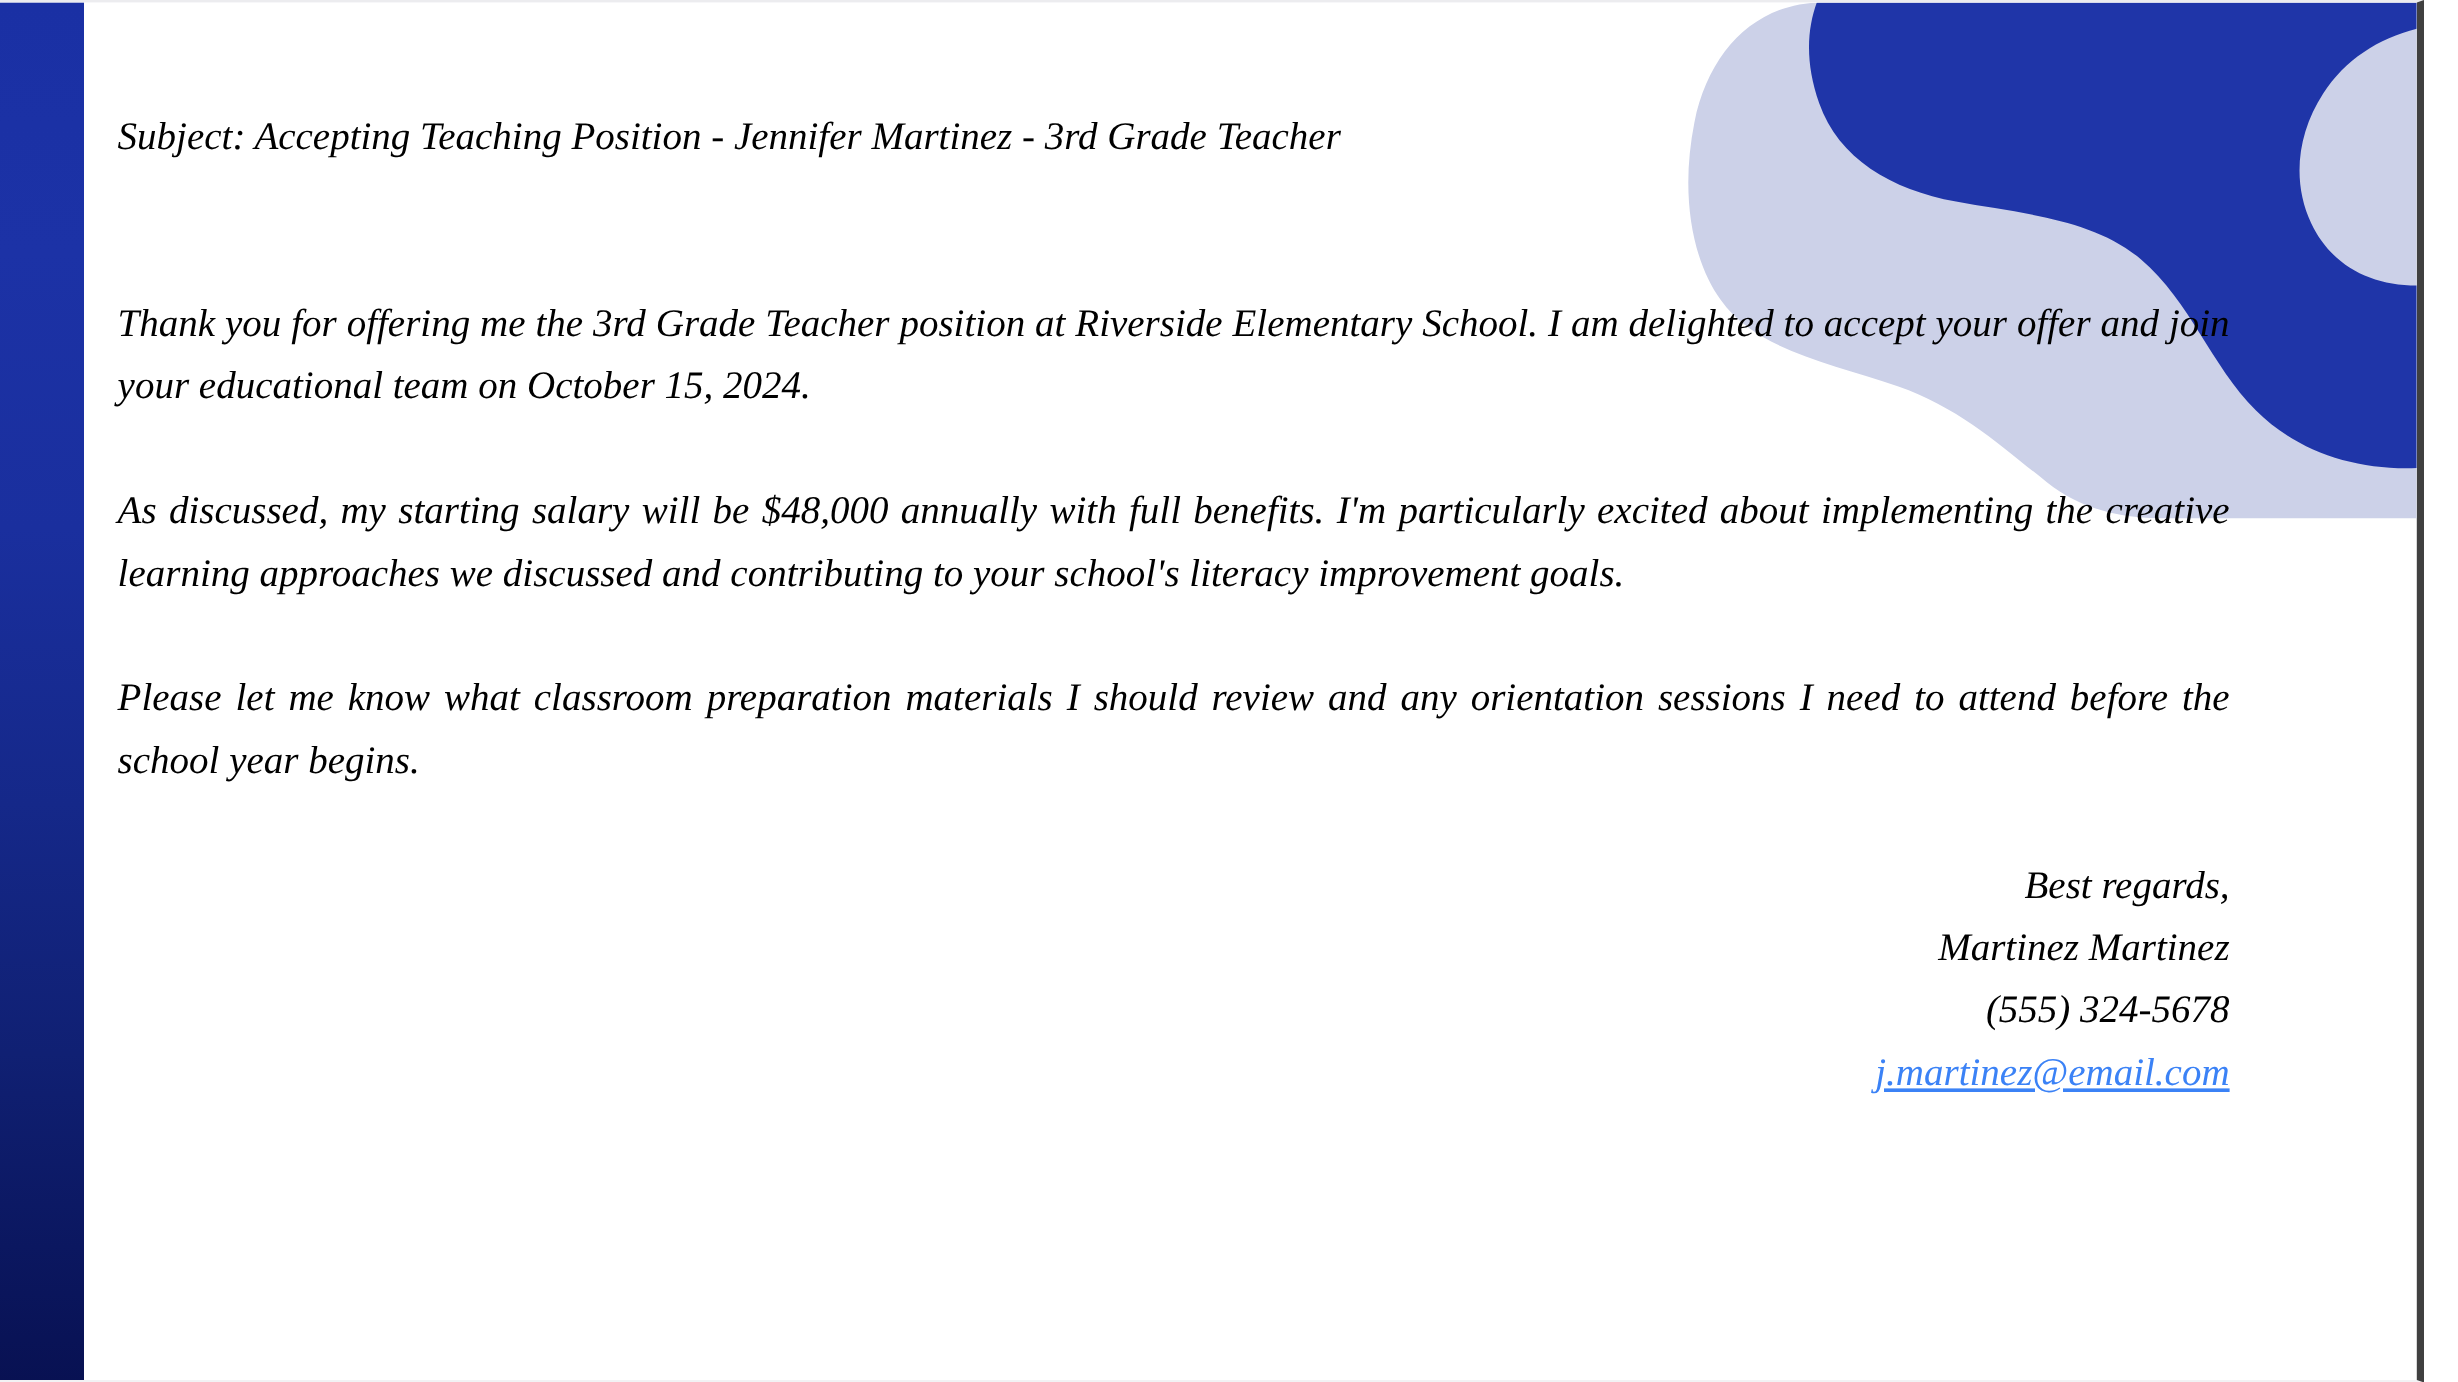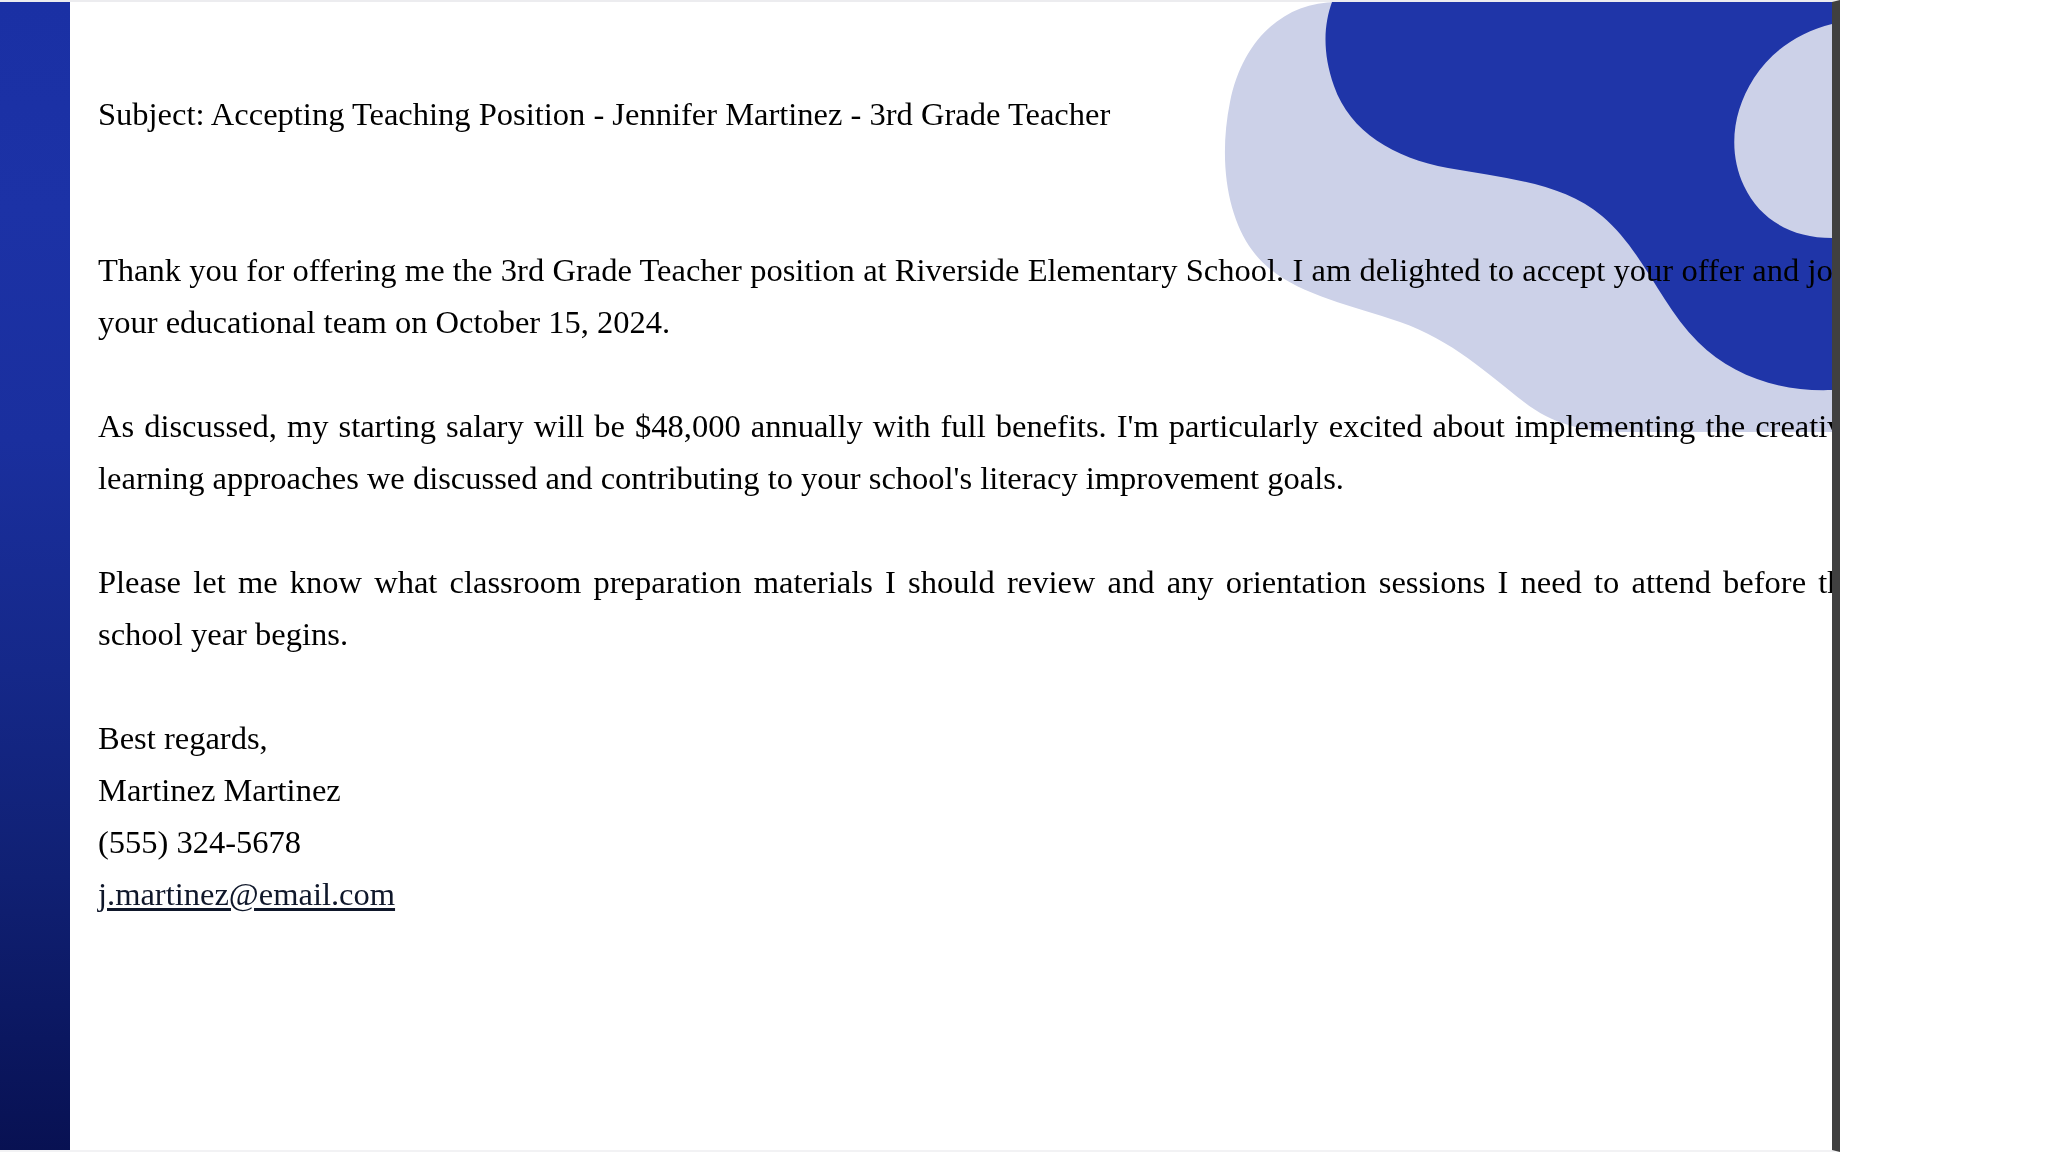--- a/index.html
+++ b/index.html
@@ -10,28 +10,29 @@
   body {
     width: 2048px;
     height: 1152px;
     background: #ffffff;
     font-family: "Liberation Serif", "DejaVu Serif", serif;
     overflow: hidden;
   }
 
   #page {
     position: relative;
-    width: 1840px;
+    width: 2020px;
     height: 1152px;
     background: #ffffff;
     box-sizing: border-box;
     border-top: 2px solid #ececef;
-    border-right: 8px solid #404040;
+    border-right: 6px solid #404040;
     border-bottom: 2px solid #f2f2f4;
     overflow: hidden;
+    font-style: italic;
   }
 
   
   #accent-bar {
     position: absolute;
     left: 0;
     top: 0;
     width: 70px;
     height: 1152px;
     background: linear-gradient(to bottom,
@@ -88,27 +89,27 @@
     margin: 0;
   }
 
   .line {
     text-align: left;
     margin: 0;
     white-space: nowrap;
   }
 
   .sig-line {
-    text-align: left;
+    text-align: right;
     margin: 0;
     white-space: nowrap;
   }
 
   a.email-link {
-    color: #0f172a;
+    color: #3b82f6;
     text-decoration: underline;
     text-underline-offset: 3px;
   }
 </style>
 </head>
 <body>
 
 <div id="page">
 
   <div id="accent-bar"></div>

